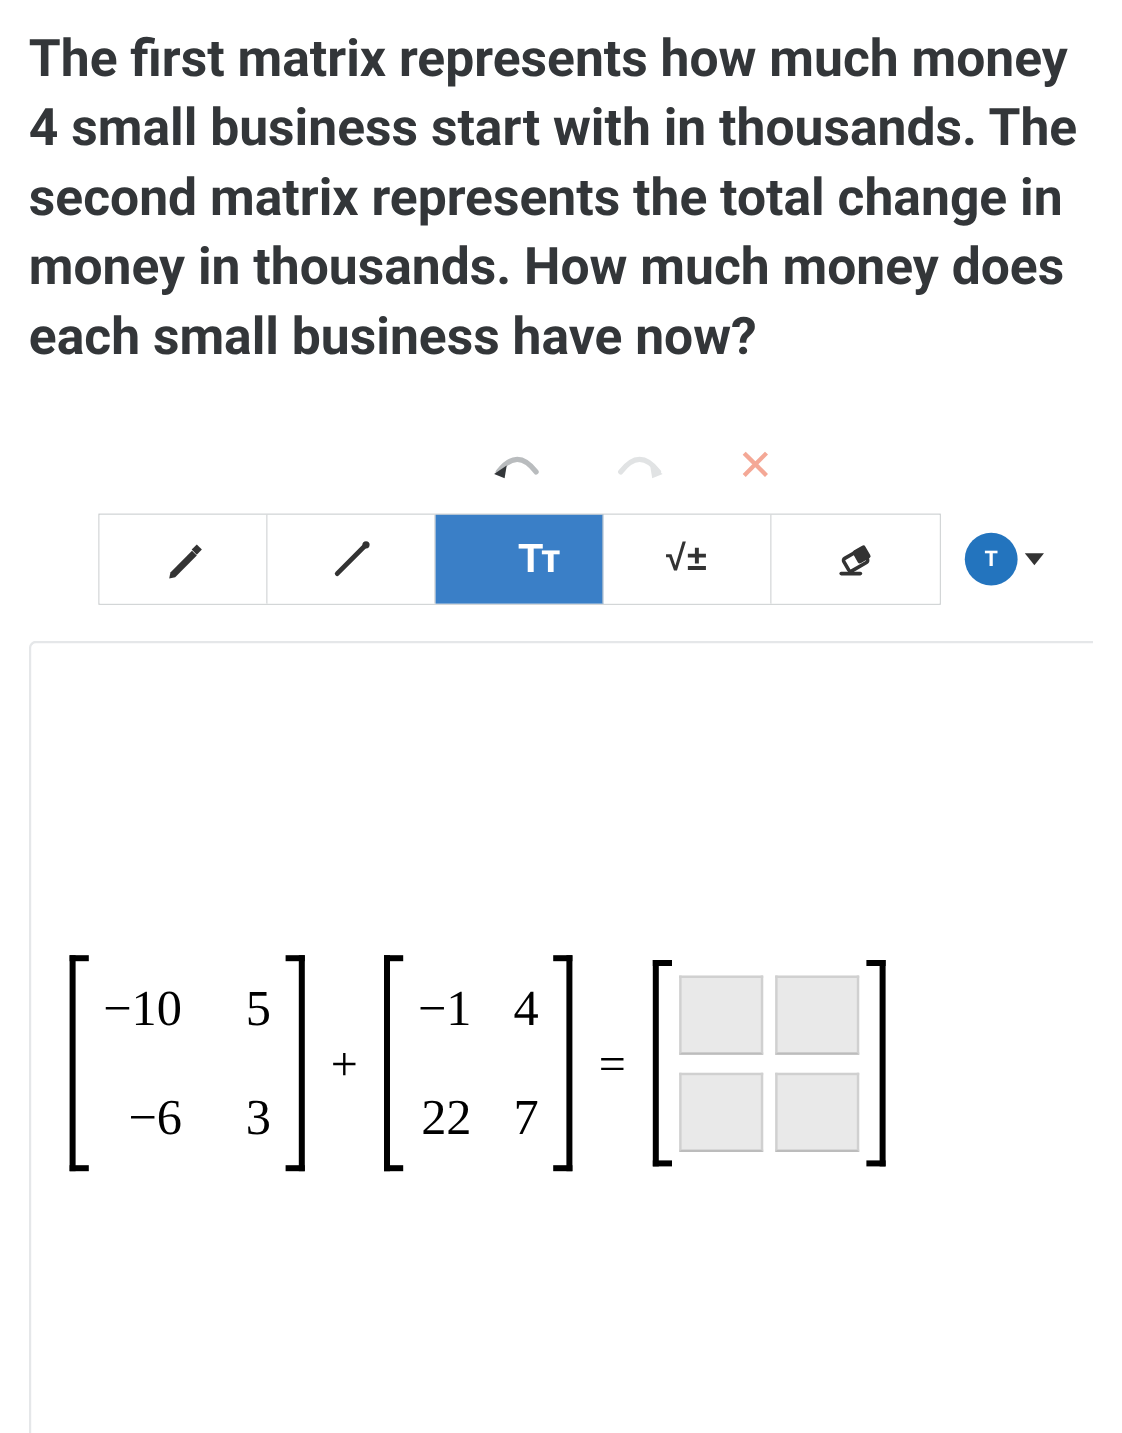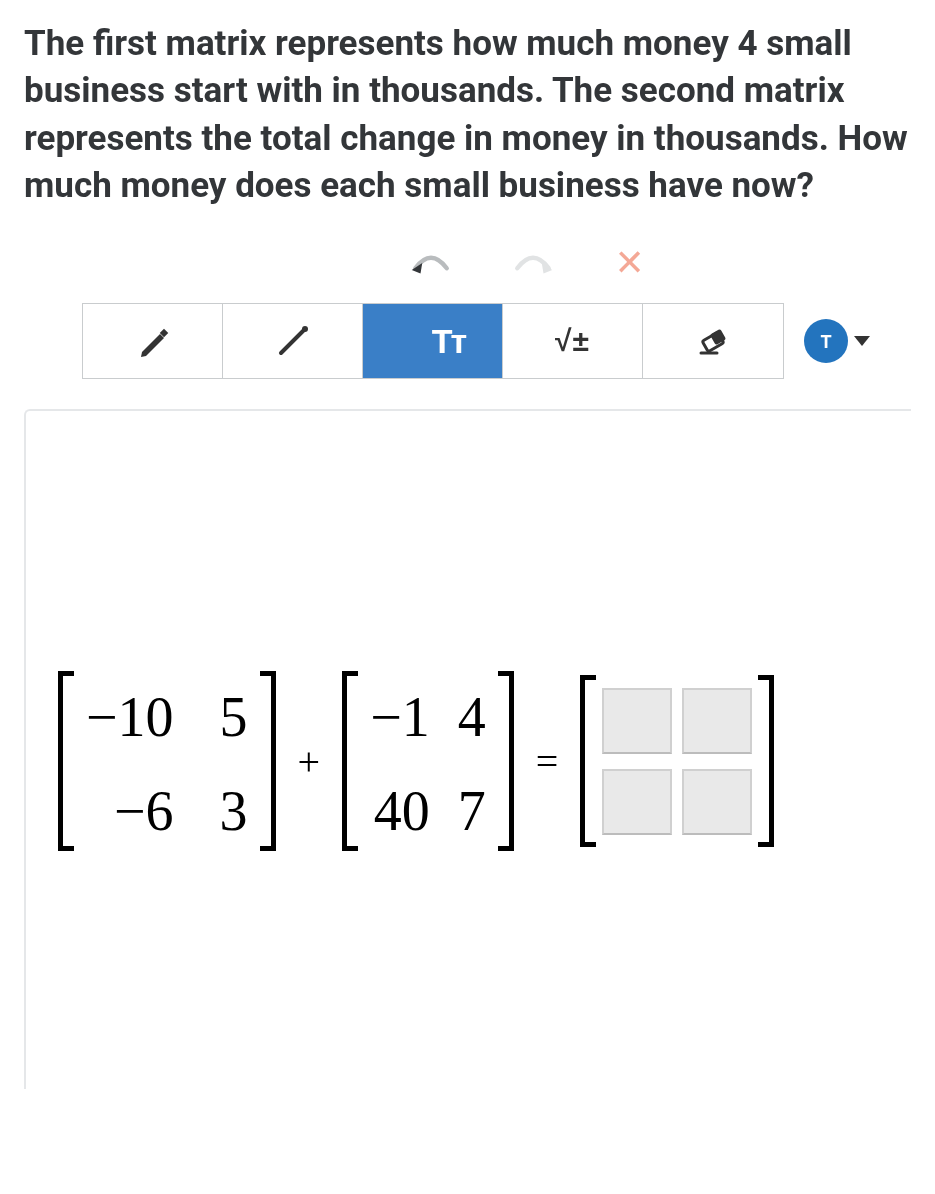--- a/index.html
+++ b/index.html
@@ -7,25 +7,25 @@
     margin: 0;
     padding: 0;
     font-family: -apple-system, BlinkMacSystemFont, "Segoe UI", Roboto, Arial, sans-serif;
     background: #fff;
     width: 935px;
   }
   .container {
     padding: 20px 24px;
   }
   .question {
-    font-size: 35px;
+    font-size: 43px;
     font-weight: 700;
     color: #333639;
     line-height: 1.35;
-    margin-bottom: 36px;
+    margin-bottom: 60px;
   }
   .top-actions {
     display: flex;
     justify-content: center;
     gap: 60px;
     align-items: center;
     margin-bottom: 22px;
     margin-left: 120px;
   }
   .undo-icon, .redo-icon {
@@ -144,21 +144,21 @@
   .bracket-left::after { left:0; right:0; }
   .bracket-right::after { left:0; right:0; }
   .matrix-body {
     display: grid;
     grid-template-columns: auto auto;
     grid-template-rows: 1fr 1fr;
     align-items: center;
     column-gap: 26px;
     row-gap: 30px;
     padding: 14px 12px;
-    font-size: 56px;
+    font-size: 42px;
   }
   .matrix-body .cell { text-align: right; min-width: 48px; }
   .matrix-body.narrow .cell { min-width: 30px; }
   .op {
     font-size: 40px;
     padding: 0 4px;
   }
   .answer-matrix .matrix-body {
     column-gap: 10px;
     row-gap: 10px;
@@ -252,21 +252,21 @@
         <div class="bracket-right"></div>
       </div>
 
       <span class="op">+</span>
 
       <div class="matrix">
         <div class="bracket-left"></div>
         <div class="matrix-body narrow">
           <span class="cell">−1</span>
           <span class="cell">4</span>
-          <span class="cell">40</span>
+          <span class="cell">22</span>
           <span class="cell">7</span>
         </div>
         <div class="bracket-right"></div>
       </div>
 
       <span class="op">=</span>
 
       <div class="matrix answer-matrix">
         <div class="bracket-left"></div>
         <div class="matrix-body">

